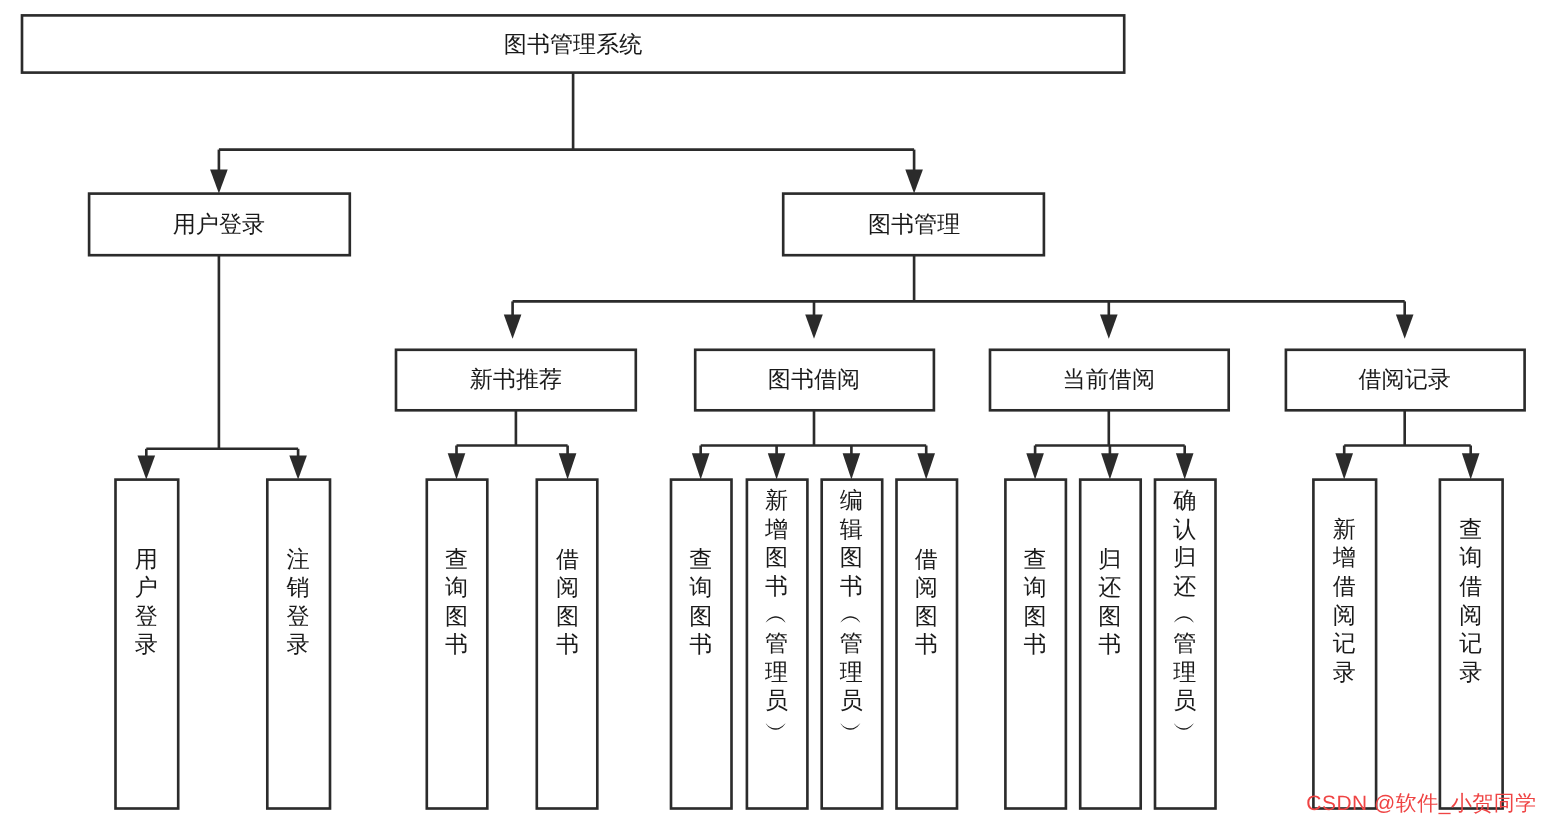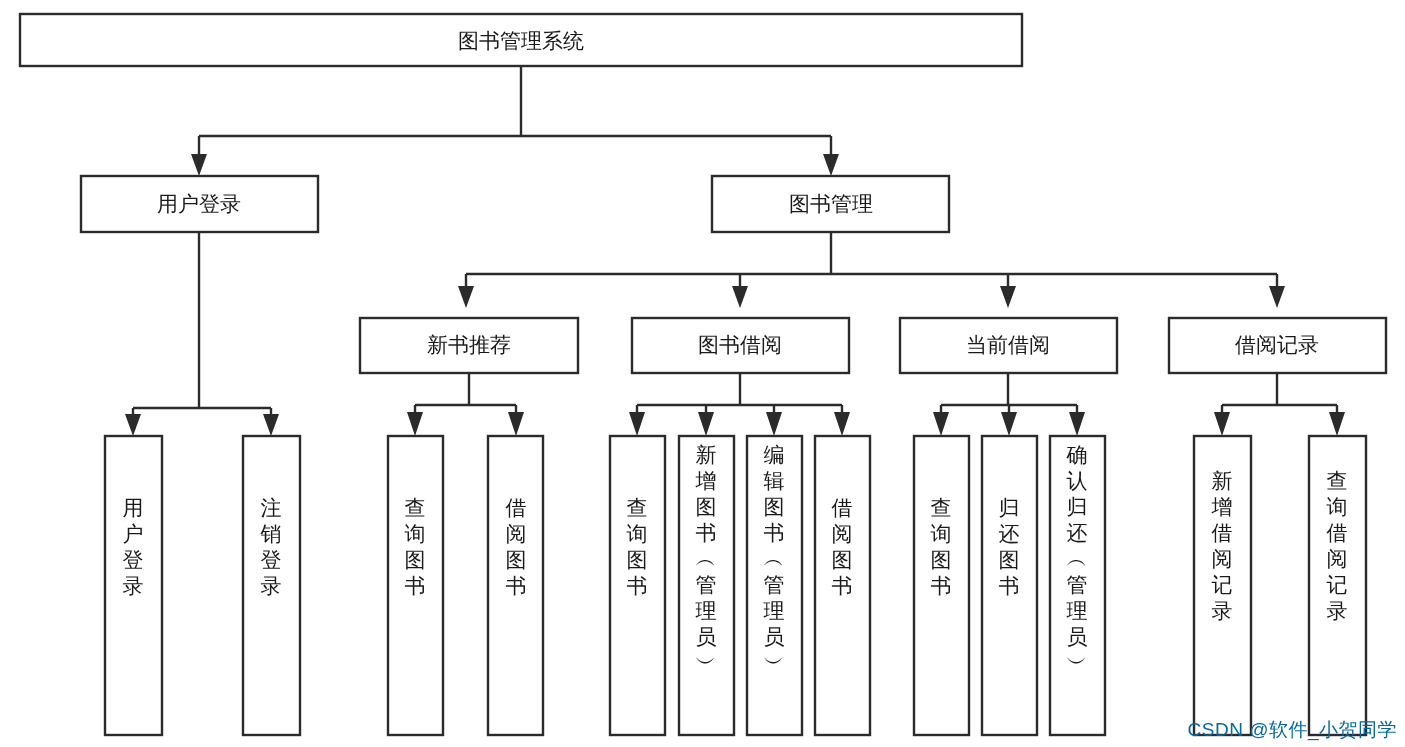--- a/index.html
+++ b/index.html
@@ -53,21 +53,21 @@
     font-family: "Liberation Sans", "DejaVu Sans", sans-serif;
     font-size: 21px;
     text-anchor: middle;
   }
   .watermark {
     position: absolute;
     right: 8px;
     bottom: 4px;
     font-family: "Liberation Sans", "DejaVu Sans", sans-serif;
     font-size: 19px;
-    color: #0369a1;
+    color: #ef4444;
     letter-spacing: 0.5px;
     white-space: nowrap;
     pointer-events: none;
   }
 </style>
 </head>
 <body>
 
 <div id="diagram-root">
 

